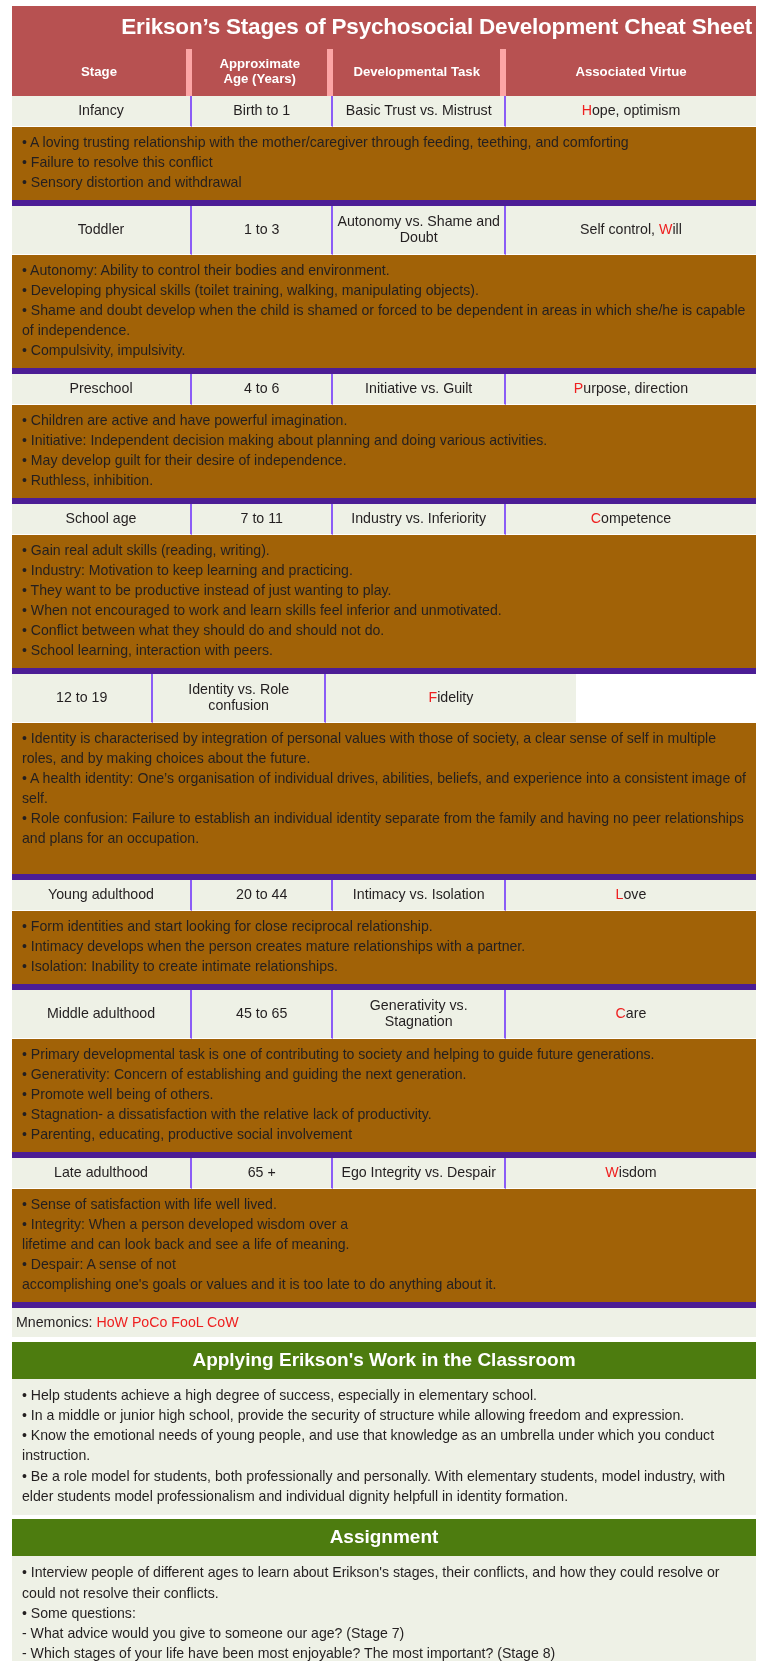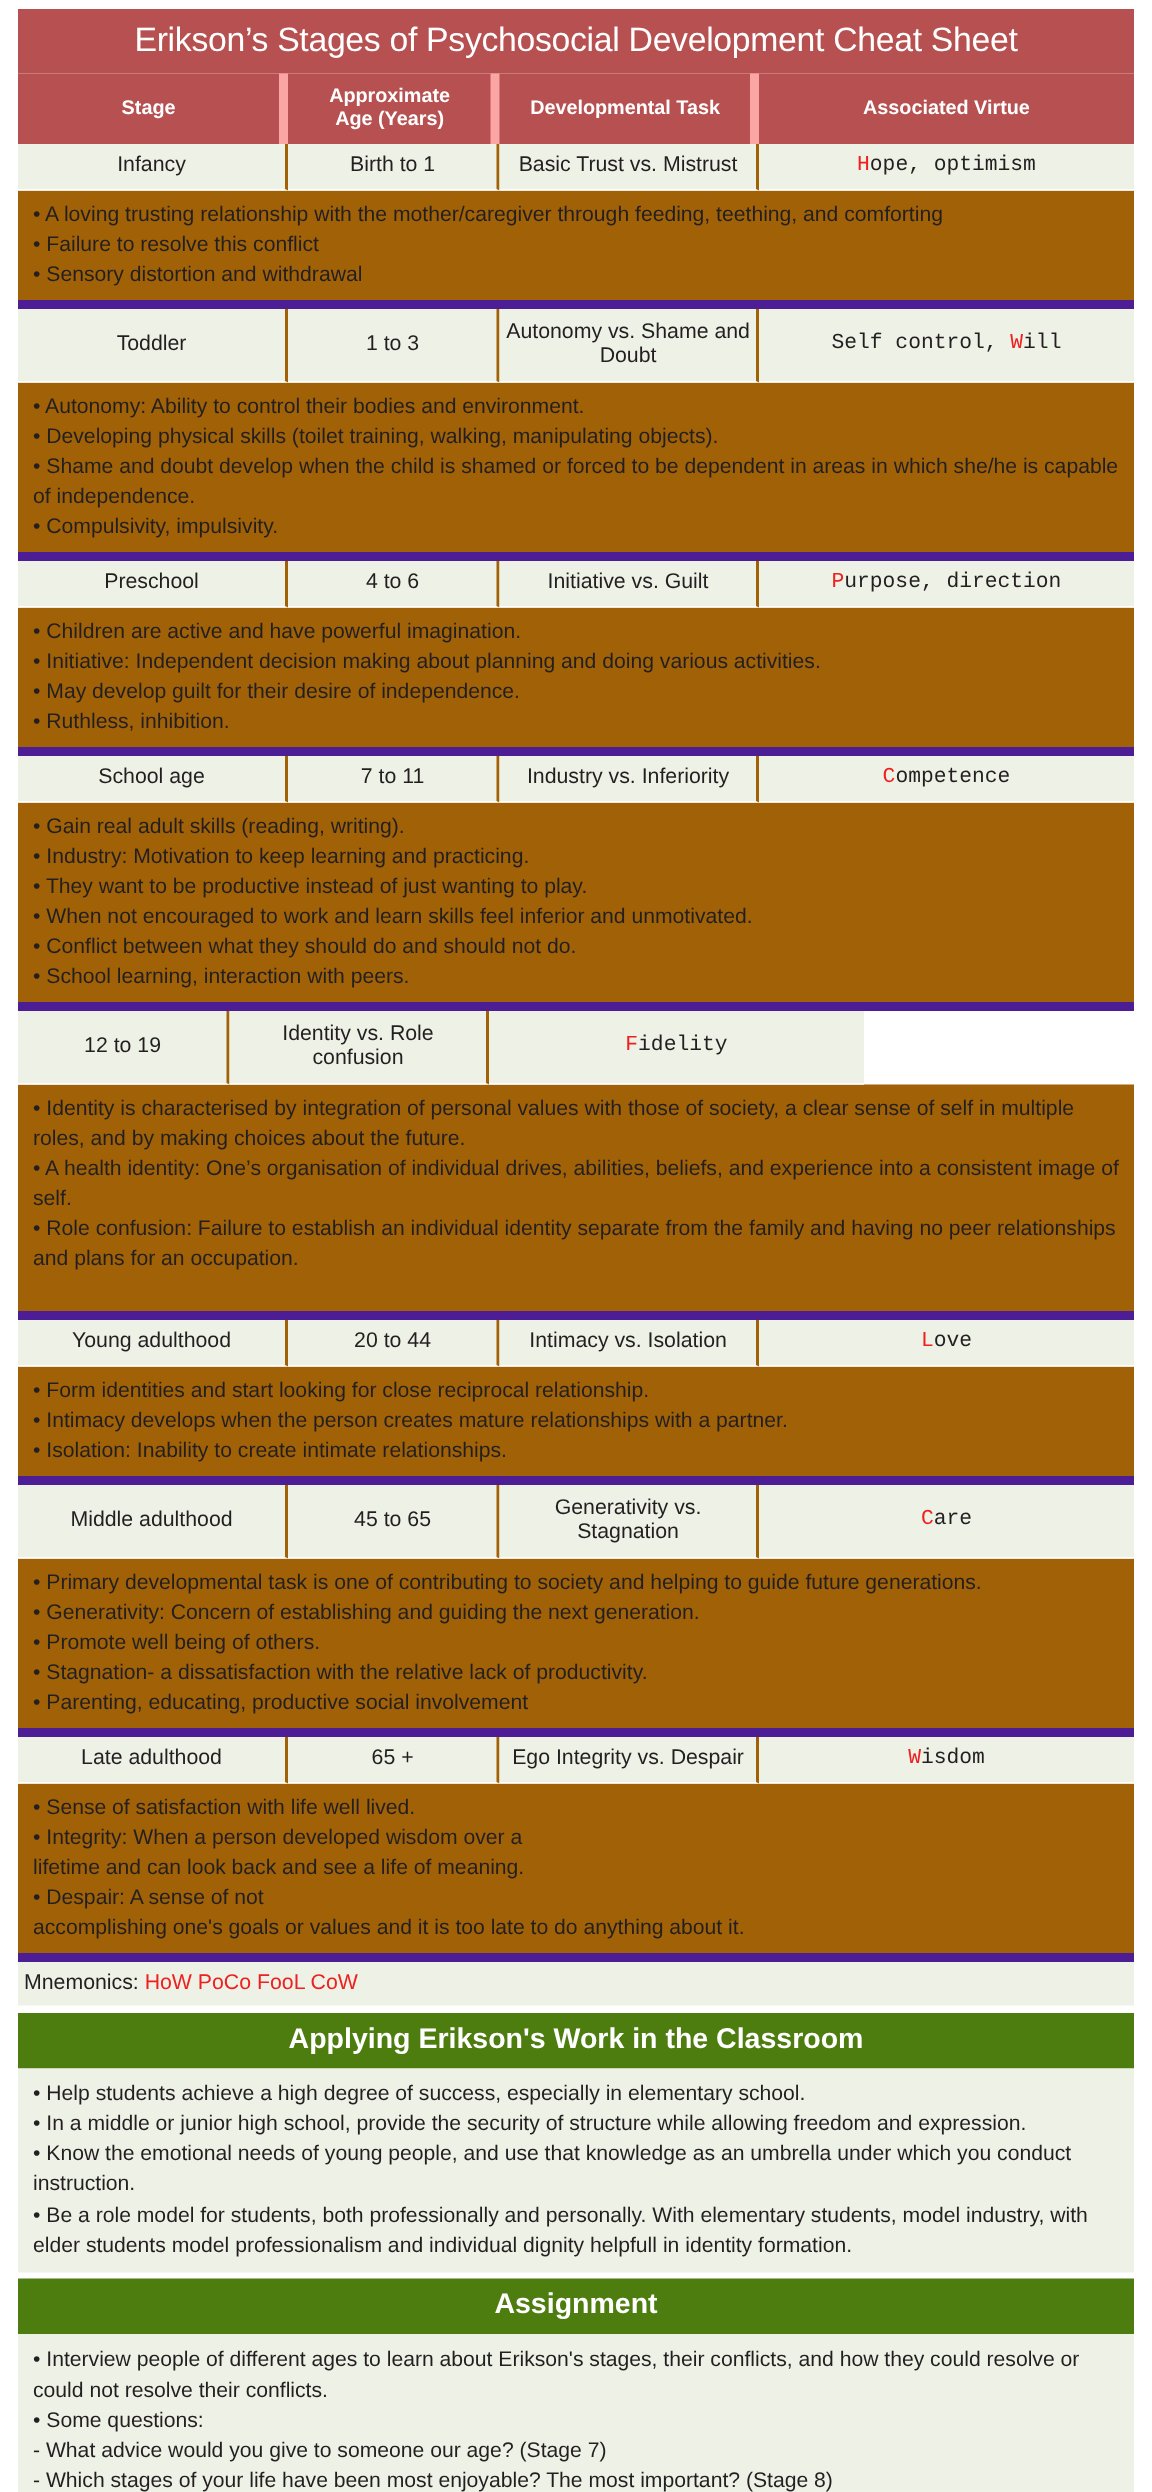--- a/index.html
+++ b/index.html
@@ -15,22 +15,22 @@
   }
   .sheet {
     width: 768px;
     padding: 6px 12px 8px 12px;
     background: #ffffff;
   }
   
   .title-bar {
     background: #b75151;
     color: #ffffff;
-    text-align: center;
-    font-weight: normal;
+    text-align: right;
+    font-weight: bold;
     font-size: 22.5px;
     letter-spacing: -0.2px;
     padding: 9px 4px 10px 4px;
     line-height: 1.05;
   }
   
   .grid { width: 100%; }
   .row {
     display: flex;
     width: 100%;
@@ -57,24 +57,24 @@
     min-height: 47px;
     border-right: 6px solid #fca5a5;
   }
   .hdr-row .col:last-child { border-right: none; }
 
   .stage-row .col {
     background: #eef1e6;
     color: #231f20;
     font-size: 14.2px;
     min-height: 31px;
-    border-right: 2px solid #a16207;
+    border-right: 2px solid #8b5cf6;
     border-bottom: 1px solid #ffffff;
   }
-  .stage-row .col:last-child { border-right: none; font-family: Liberation Mono, monospace; }
+  .stage-row .col:last-child { border-right: none; }
   .stage-row.tall .col { min-height: 49px; }
 
   .hl { color: #ee2020; }
 
   .detail {
     background: #a16207;
     padding: 5px 10px 8px 10px;
     font-size: 14.1px;
     line-height: 1.42;
     border-bottom: 6px solid #4c1d95;

